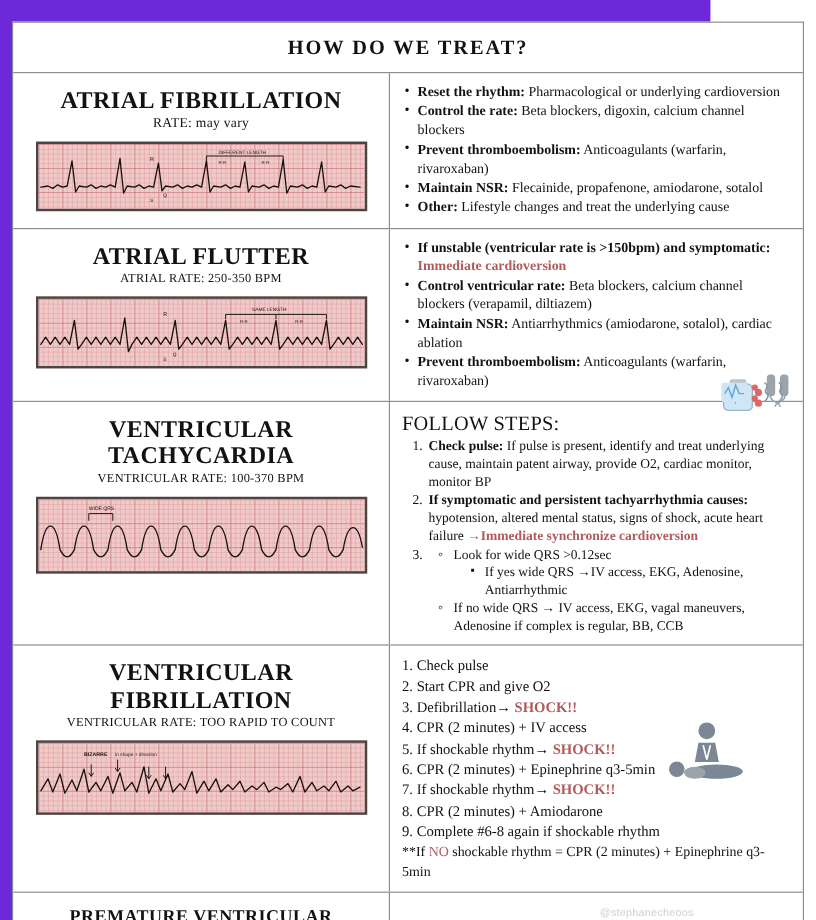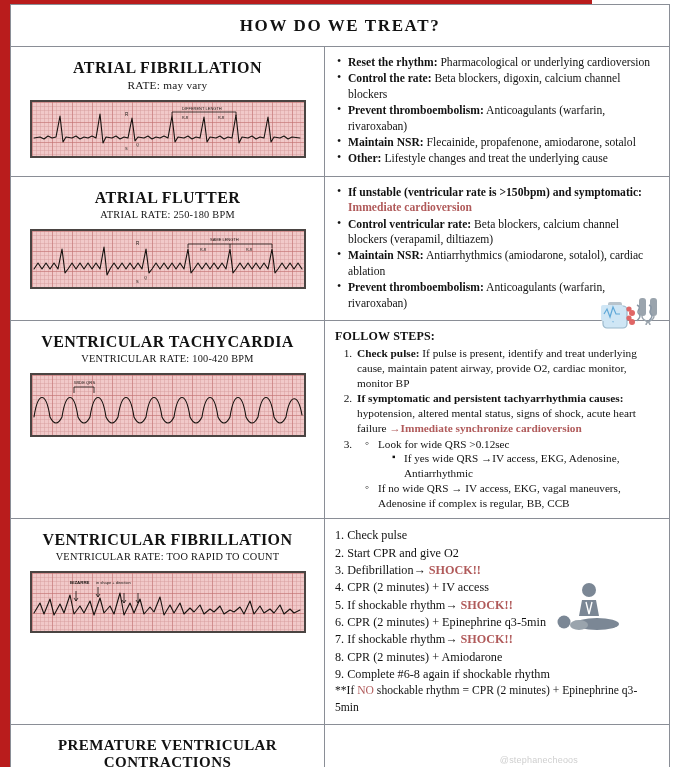--- a/index.html
+++ b/index.html
@@ -6,22 +6,22 @@
   body{
     width:680px;height:767px;
     background:#ffffff;
     font-family:"Liberation Serif", serif;
     color:#121212;
     overflow:hidden;
   }
   .sheet{
     box-sizing:border-box;
     width:592px;height:767px;
-    padding:4px 10px 0 10px;
-    background:#b91c1c;
+    padding:18px 10px 0 10px;
+    background:#6d28d9;
     position:relative;
   }
   .grid{
     box-sizing:border-box;
     width:660px;
     border:1px solid #8a8e96;
     border-bottom:none;
     background:#fff;
   }
   
@@ -52,21 +52,21 @@
   }
   .right{
     box-sizing:border-box;
     width:344px;
     padding:8px 10px 8px 10px;
     position:relative;
     font-family:"Liberation Serif", serif;
   }
   .cond-title{
     font-weight:bold;
-    font-size:16px;
+    font-size:20px;
     letter-spacing:.4px;
     text-align:center;
     line-height:1.12;
     margin:2px 0 2px 0;
   }
   .cond-title.two{font-size:15px;}
   .cond-rate{
     font-size:11.3px;
     text-align:right;
     letter-spacing:.25px;
@@ -113,22 +113,22 @@
   }
   ul.bullets>li:before{
     content:"\2022";
     position:absolute;left:2px;top:-1px;
     font-size:12px;
   }
   .b{font-weight:bold;}
   .red{color:#b05a5a;font-weight:bold;}
   .redn{color:#b05a5a;}
   .follow{
-    font-size:12px;
-    font-weight:bold;
+    font-size:17px;
+    font-weight:normal;
     letter-spacing:.2px;
     margin:0 0 2px 0;
     font-family:"Liberation Serif",serif;
   }
   ol.steps{
     margin:0;padding:0 0 0 20px;
     font-size:11.3px;line-height:1.32;
   }
   ol.steps>li{margin-bottom:0px;padding-left:2px;}
   ul.sub{
@@ -204,21 +204,21 @@
           <li><span class="b">Prevent thromboembolism:</span><span> Anticoagulants (warfarin, rivaroxaban)</span></li>
           <li><span class="b">Maintain NSR:</span><span> Flecainide, propafenone, amiodarone, sotalol</span></li>
           <li><span class="b">Other:</span><span> Lifestyle changes and treat the underlying cause</span></li>
         </ul>
       </div>
     </div>
 
     <div class="row">
       <div class="left">
         <div class="cond-title">ATRIAL FLUTTER</div>
-        <div class="cond-rate caps">ATRIAL RATE: 250-180 BPM</div>
+        <div class="cond-rate caps">ATRIAL RATE: 250-350 BPM</div>
         <div class="ecg h2">
           <div class="gridlines"></div>
           <svg viewBox="0 0 272 56" preserveAspectRatio="none">
             <path class="trace" d="M2,38 L6,32 L10,38 L14,32 L18,38 L22,32 L26,38 L30,18 L33,42 L36,38 L40,32 L44,38 L48,32 L52,38 L56,32 L60,38 L64,32 L68,38 L72,16 L75,44 L78,38 L82,32 L86,38 L90,32 L94,38 L98,32 L102,38 L106,32 L110,38 L114,18 L117,42 L120,38 L124,32 L128,38 L132,32 L136,38 L140,32 L144,38 L148,32 L152,38 L156,18 L159,42 L162,38 L166,32 L170,38 L174,32 L178,38 L182,32 L186,38 L190,32 L194,38 L198,18 L201,42 L204,38 L208,32 L212,38 L216,32 L220,38 L224,32 L228,38 L232,32 L236,38 L240,18 L243,42 L246,38 L250,32 L254,38 L258,32 L262,38 L266,32 L270,38"></path>
             <text x="104" y="14" font-size="4.5">R</text>
             <text x="104" y="52" font-size="4">S</text>
             <text x="112" y="48" font-size="4">Q</text>
             <path class="ann" d="M156,13 L156,17 M156,13 L240,13 M240,13 L240,17 M198,13 L198,17"></path>
             <text x="178" y="10" font-size="4">SAME LENGTH</text>
             <text x="168" y="20" font-size="3.6">R-R</text>
@@ -242,21 +242,21 @@
           <rect x="40" y="6" width="7" height="18" rx="3" fill="#9aa4ad"></rect>
           <rect x="51" y="6" width="7" height="18" rx="3" fill="#9aa4ad"></rect>
           <path d="M43,24 c0,6 8,4 8,9 M55,24 c0,6 -8,4 -8,9" fill="none" stroke="#9aa4ad" stroke-width="1.4"></path>
         </svg>
       </div>
     </div>
 
     <div class="row">
       <div class="left">
         <div class="cond-title">VENTRICULAR TACHYCARDIA</div>
-        <div class="cond-rate caps">VENTRICULAR RATE: 100-420 BPM</div>
+        <div class="cond-rate caps">VENTRICULAR RATE: 100-370 BPM</div>
         <div class="ecg h3">
           <div class="gridlines"></div>
           <svg viewBox="0 0 272 60" preserveAspectRatio="none">
             <path class="trace" d="M2,42 C6,16 14,16 18,42 C22,50 26,50 30,42 C34,16 42,16 46,42 C50,50 54,50 58,42 C62,16 70,16 74,42 C78,50 82,50 86,42 C90,16 98,16 102,42 C106,50 110,50 114,42 C118,16 126,16 130,42 C134,50 138,50 142,42 C146,16 154,16 158,42 C162,50 166,50 170,42 C174,16 182,16 186,42 C190,50 194,50 198,42 C202,16 210,16 214,42 C218,50 222,50 226,42 C230,16 238,16 242,42 C246,50 250,50 254,42 C258,18 266,18 270,40"></path>
             <path class="ann" d="M42,12 L42,18 M42,12 L62,12 M62,12 L62,18"></path>
             <text x="42" y="9" font-size="4.2">WIDE QRS</text>
           </svg>
         </div>
       </div>
       <div class="right">

